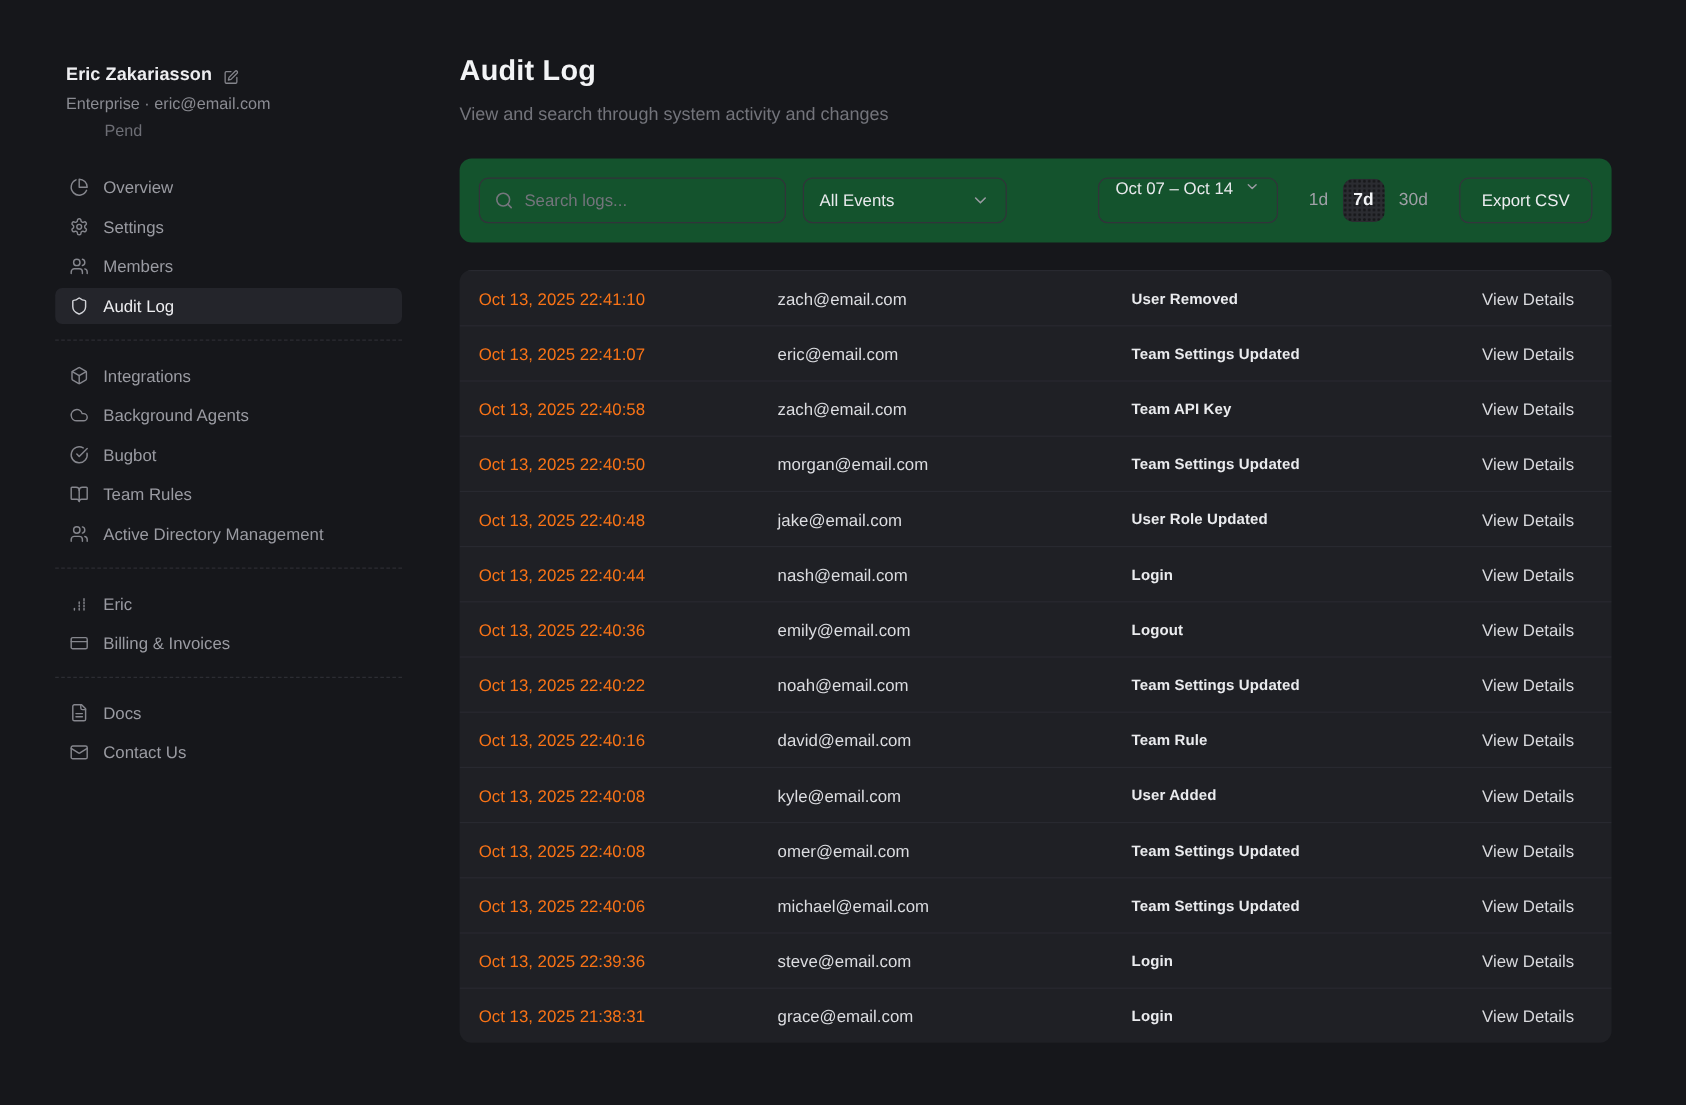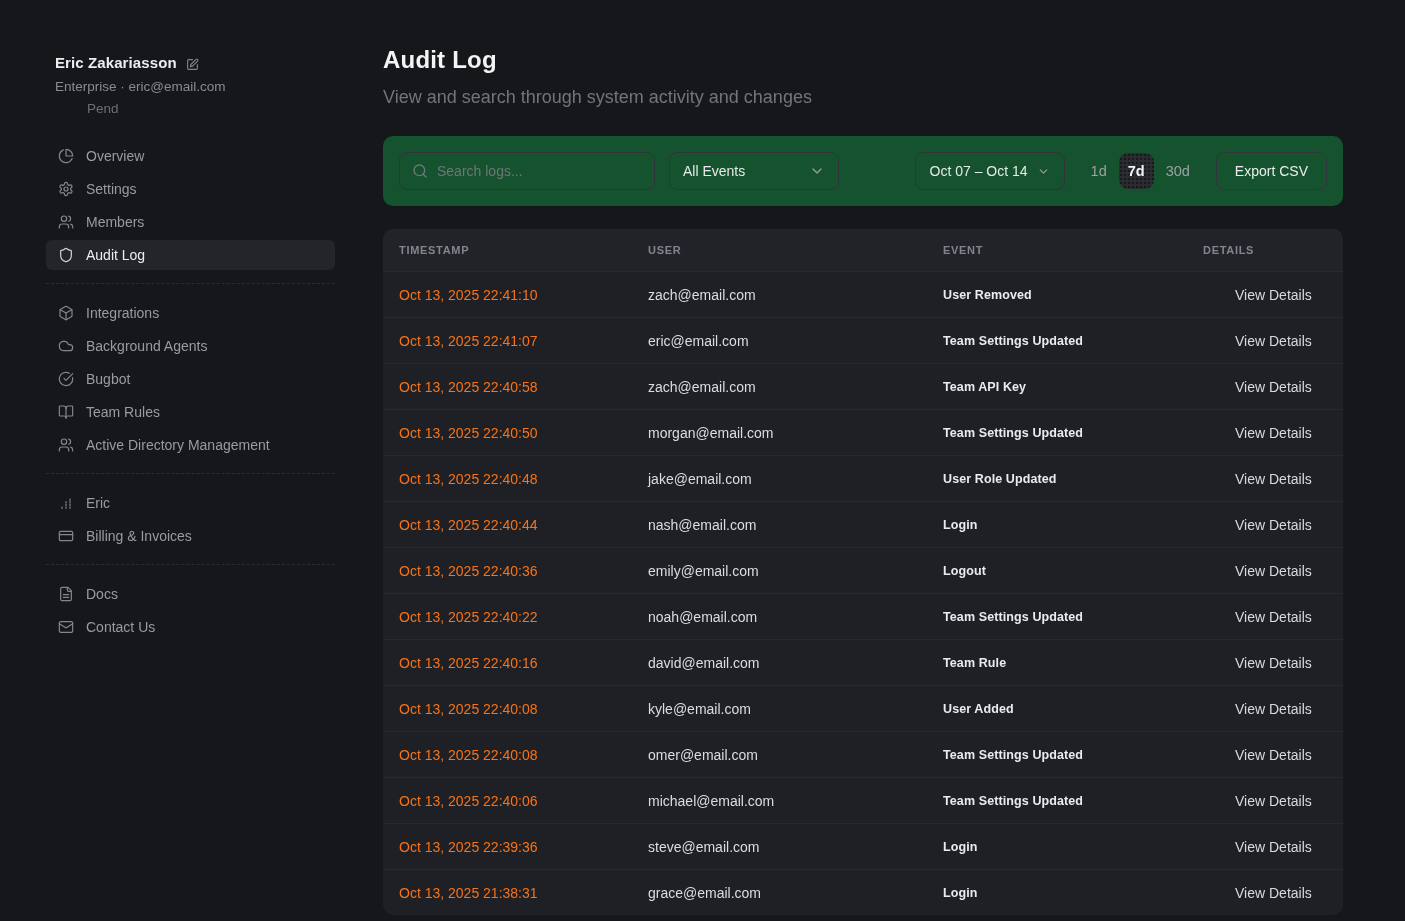--- a/index.html
+++ b/index.html
@@ -25,21 +25,21 @@
     height:30px; padding:0 12px; margin-bottom:3px;
     border-radius:6px; color:#9a9ba2; font-size:14px; cursor:pointer;
   }
   .nav-item.active { background:#24252b; color:#ededf0; }
   .nav-item .ic { display:inline-flex; color:#85868d; }
   .nav-item.active .ic { color:#d2d3d8; }
   .nav-divider { border-top:1px dashed #2c2d33; margin:13px 0 14px 0; }
   
   .main { flex:1; padding-top:46px; }
   .page-title { font-size:24px; font-weight:700; color:#f3f4f6; letter-spacing:.2px; }
-  .page-subtitle { margin-top:13px; font-size:18px; color:#73747b; }
+  .page-subtitle { margin-top:13px; font-size:15px; color:#73747b; }
   .content { width:960px; }
   
   .toolbar {
     margin-top:28px; height:70px; width:960px;
     background:#14532d; border-radius:10px;
     display:flex; align-items:center; padding:0 16px; gap:14px;
   }
   .search-box {
     width:256px; height:38px; border:1px solid #32333a; border-radius:8px;
     display:flex; align-items:center; gap:9px; padding:0 12px; color:#75767d;
@@ -51,21 +51,21 @@
   .search-box input::placeholder { color:#73747b; }
   .select-box {
     width:170px; height:38px; border:1px solid #32333a; border-radius:8px;
     display:flex; align-items:center; justify-content:space-between;
     padding:0 13px; font-size:14px; color:#e8e9ec; cursor:pointer;
   }
   .chev { color:#9a9ba2; display:inline-flex; }
   .toolbar-right { margin-left:auto; display:flex; align-items:center; gap:17px; }
   .date-box {
     height:38px; border:1px solid #32333a; border-radius:8px;
-    display:flex; align-items:center; gap:9px; padding:0 14px;
+    display:flex; align-items:flex-start; gap:9px; padding:0 14px;
     font-size:14px; color:#e8e9ec; cursor:pointer;
   }
   .segmented { display:flex; align-items:center; gap:3px; }
   .seg {
     height:36px; min-width:30px; padding:0 9px; border-radius:9px;
     display:flex; align-items:center; justify-content:center;
     font-size:14.5px; color:#9fa0a6; cursor:pointer; background:transparent; border:none;
     font-family:inherit;
   }
   .seg.active {
@@ -281,26 +281,20 @@
         <div class="segmented" id="segmented">
             <button class="seg">1d</button>
             <button class="seg active">7d</button>
             <button class="seg">30d</button>
           </div>
         <button class="export-btn">Export CSV</button>
       </div>
     </div>
 
     <div class="table-card">
-      <div class="thead" id="thead">
-          <div>TIMESTAMP</div>
-          <div>USER</div>
-          <div>EVENT</div>
-          <div>DETAILS</div>
-        </div>
       <div id="tbody">
           <div class="trow">
             <div class="cell-ts">Oct 13, 2025 22:41:10</div>
             <div class="cell-user">zach@email.com</div>
             <div class="cell-event">User Removed</div>
             <div class="cell-details">View Details</div>
           </div>
           <div class="trow">
             <div class="cell-ts">Oct 13, 2025 22:41:07</div>
             <div class="cell-user">eric@email.com</div>

